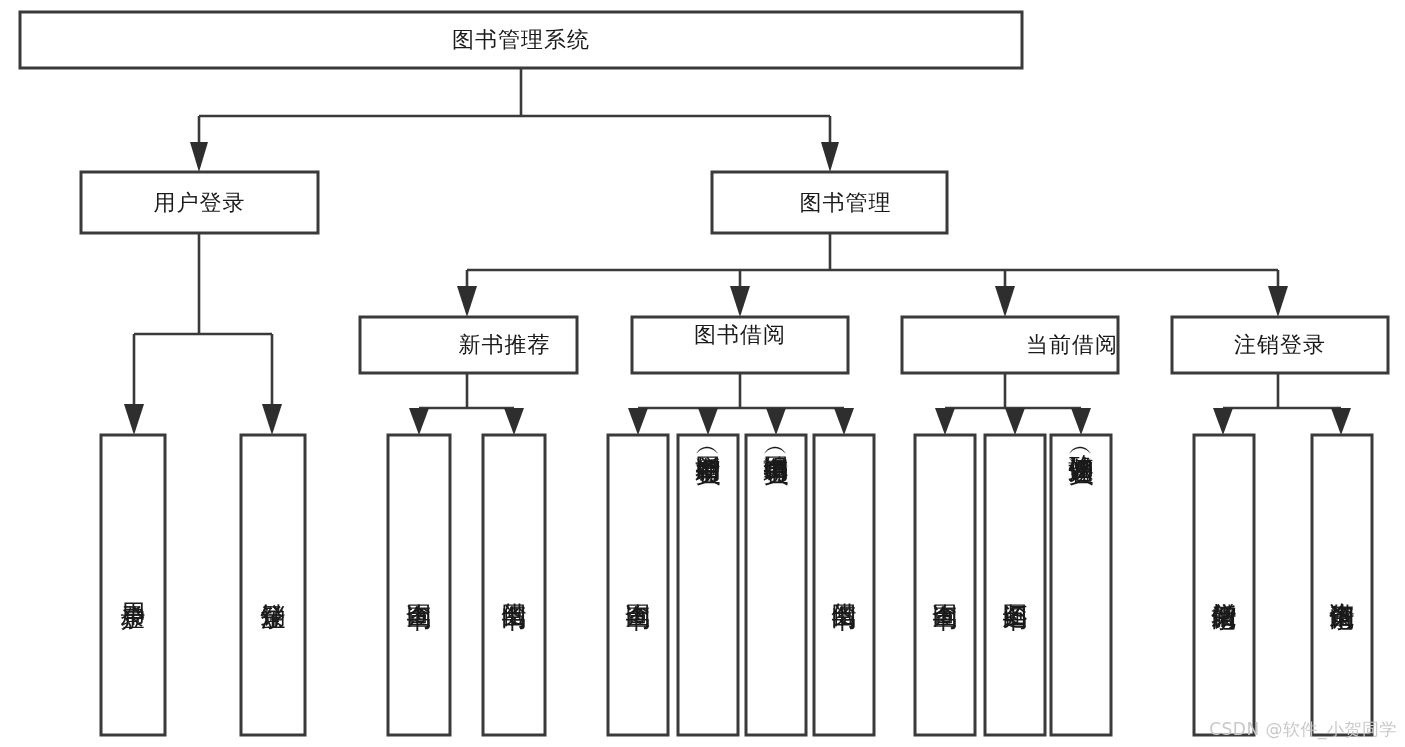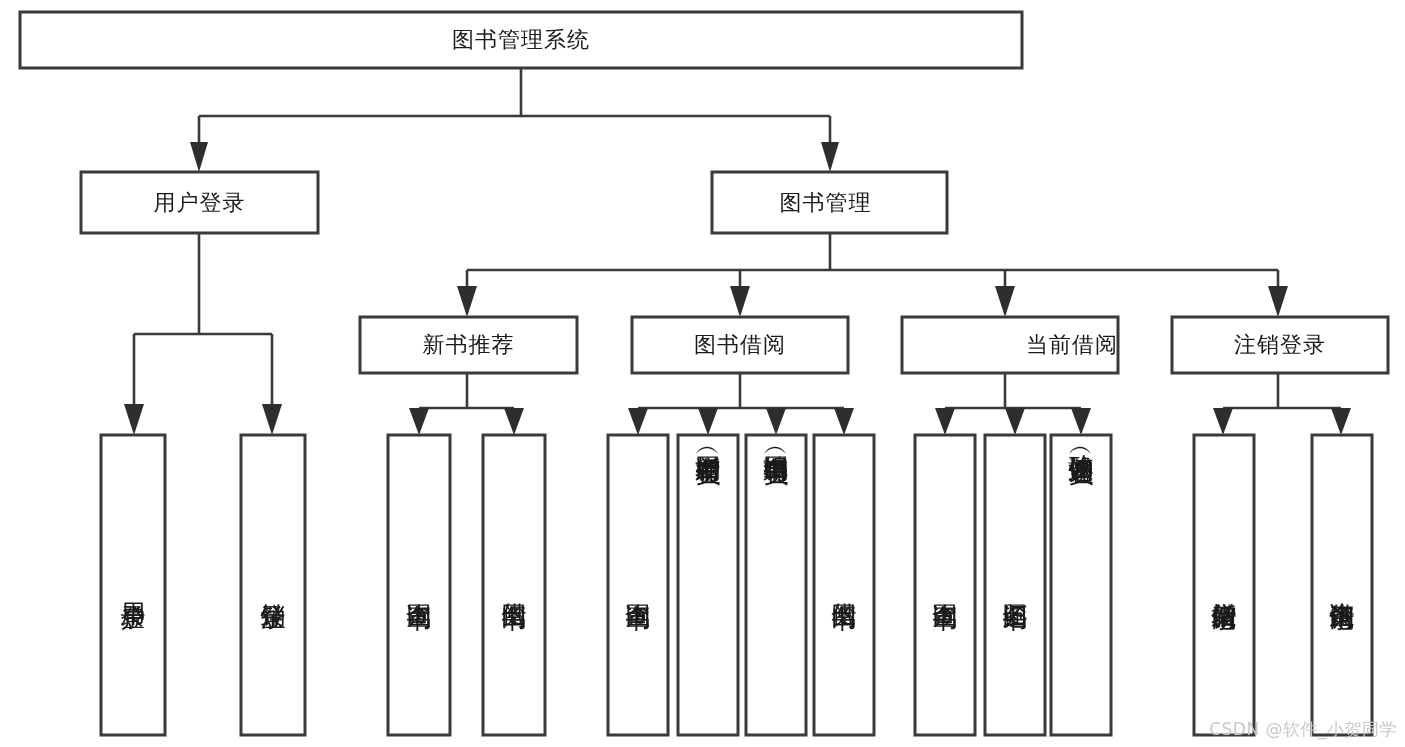--- a/index.html
+++ b/index.html
@@ -180,29 +180,29 @@
   </svg>
 
   <div class="hlabel-wrap" style="left:20px; top:12px; width:1002px; height:56px;">
     <span class="hlabel-text">图书管理系统</span>
   </div>
 
   <div class="hlabel-wrap" style="left:81px; top:172px; width:237px; height:61px;">
     <span class="hlabel-text">用户登录</span>
   </div>
 
-  <div class="hlabel-wrap" style="left:708px; top:172px; width:235px; height:61px;">
+  <div class="hlabel-wrap" style="left:728px; top:172px; width:235px; height:61px;">
     <span class="hlabel-text">图书管理</span>
   </div>
 
-  <div class="hlabel-wrap" style="left:360px; top:317px; width:217px; height:56px;">
+  <div class="hlabel-wrap" style="left:360px; top:317px; width:217px; height:56px;padding-left:36px;">
     <span class="hlabel-text">新书推荐</span>
   </div>
 
-  <div class="hlabel-wrap" style="left:632px; top:317px; width:216px; height:56px;align-items:center;">
+  <div class="hlabel-wrap" style="left:632px; top:307px; width:216px; height:56px;align-items:center;">
     <span class="hlabel-text">图书借阅</span>
   </div>
 
   <div class="hlabel-wrap" style="left:902px; top:317px; width:216px; height:56px;justify-content:flex-end;">
     <span class="hlabel-text">当前借阅</span>
   </div>
 
   <div class="hlabel-wrap" style="left:1172px; top:317px; width:216px; height:56px;">
     <span class="hlabel-text">注销登录</span>
   </div>

